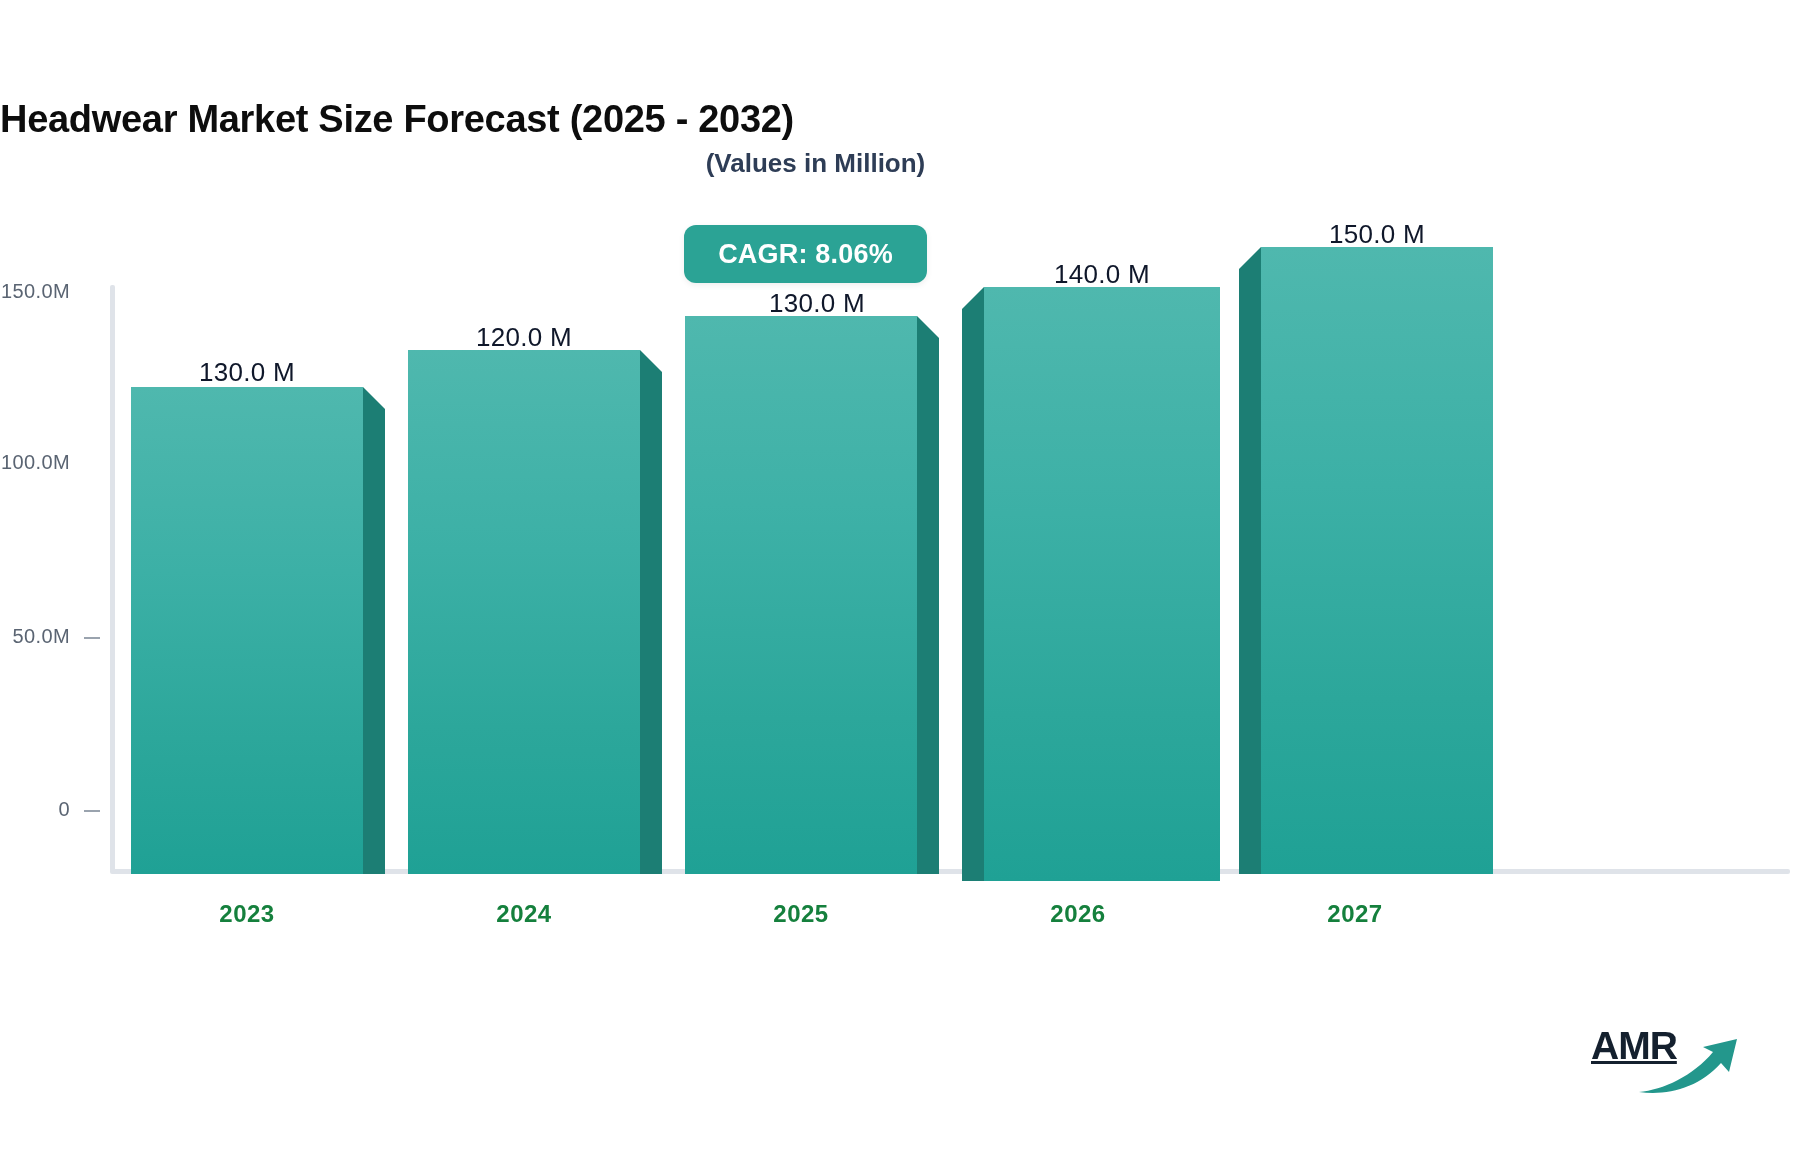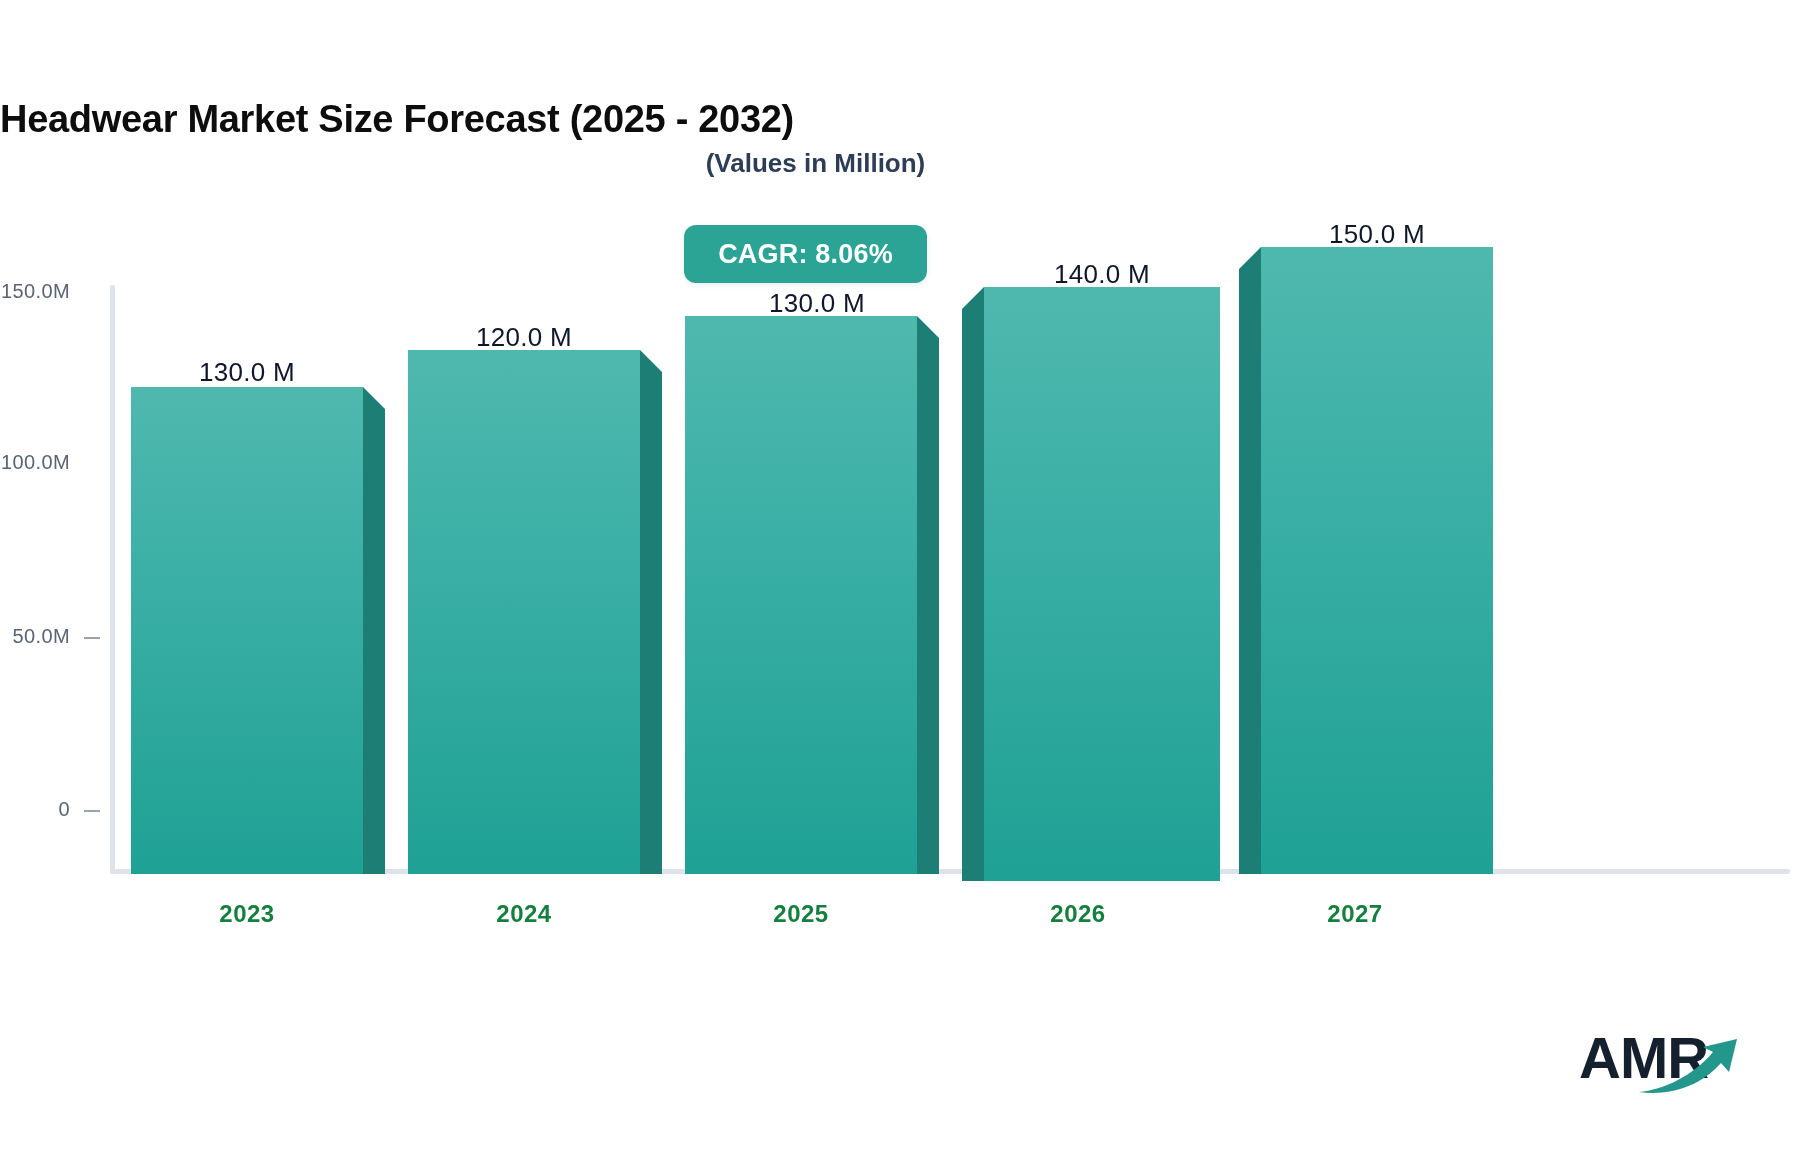--- a/index.html
+++ b/index.html
@@ -111,23 +111,24 @@
     letter-spacing:0.2px;
     box-shadow:0 2px 6px rgba(0,0,0,0.07);
   }
 
   
   #amr-logo{
     position:absolute; right:55px; bottom:60px;
     width:170px; height:78px;
   }
   #amr-logo .amr-text{
-    position:absolute; left:4px; top:6px;
-    font-size:58px; font-weight:bold; color:#14202e;
+    position:absolute; left:16px; top:6px;
+    font-size:39px; font-weight:bold; color:#14202e;
     letter-spacing:-1px;
+    text-decoration:underline;
   }
   #amr-logo svg{ position:absolute; left:62px; top:18px; }
 </style>
 </head>
 <body>
 
 <div id="chart-title">Headwear Market Size Forecast (2025 - 2032)</div>
 <div id="chart-subtitle">(Values in Million)</div>
 
 <div id="y-axis-line"></div>

